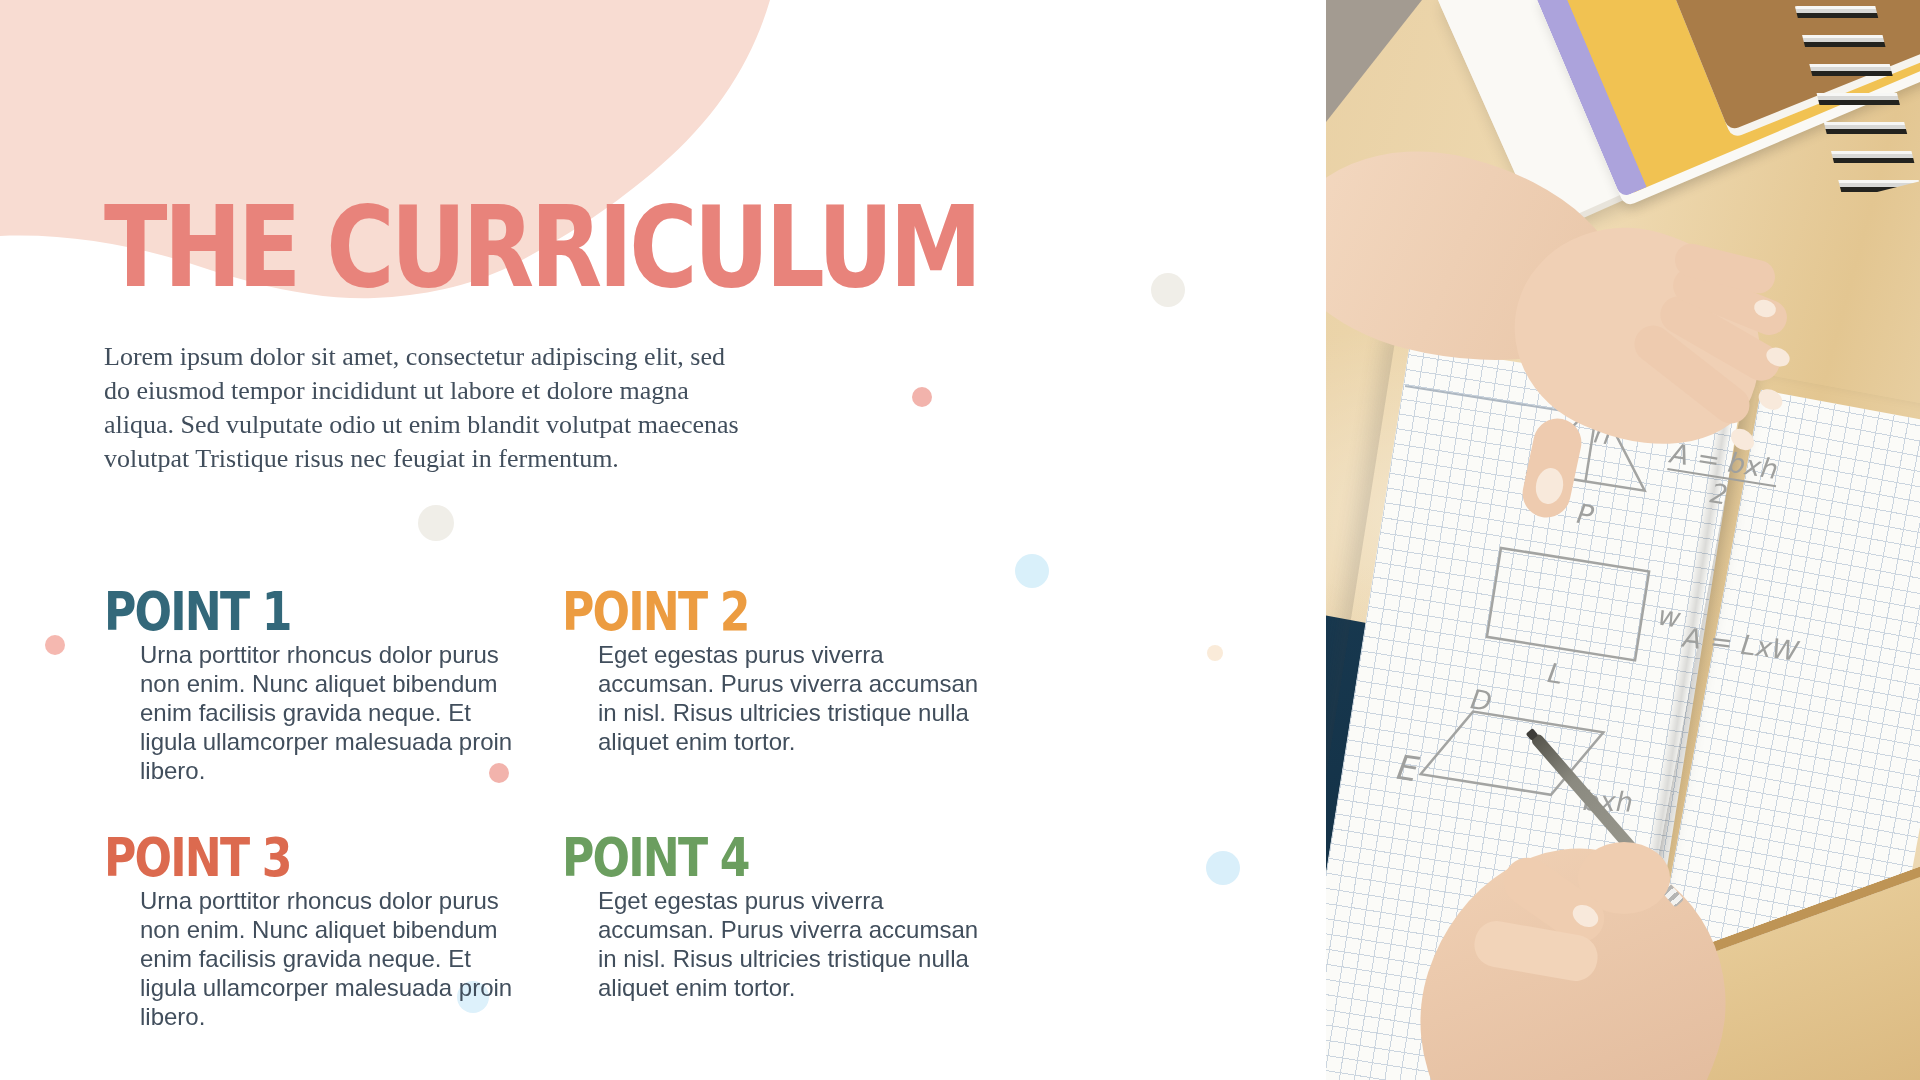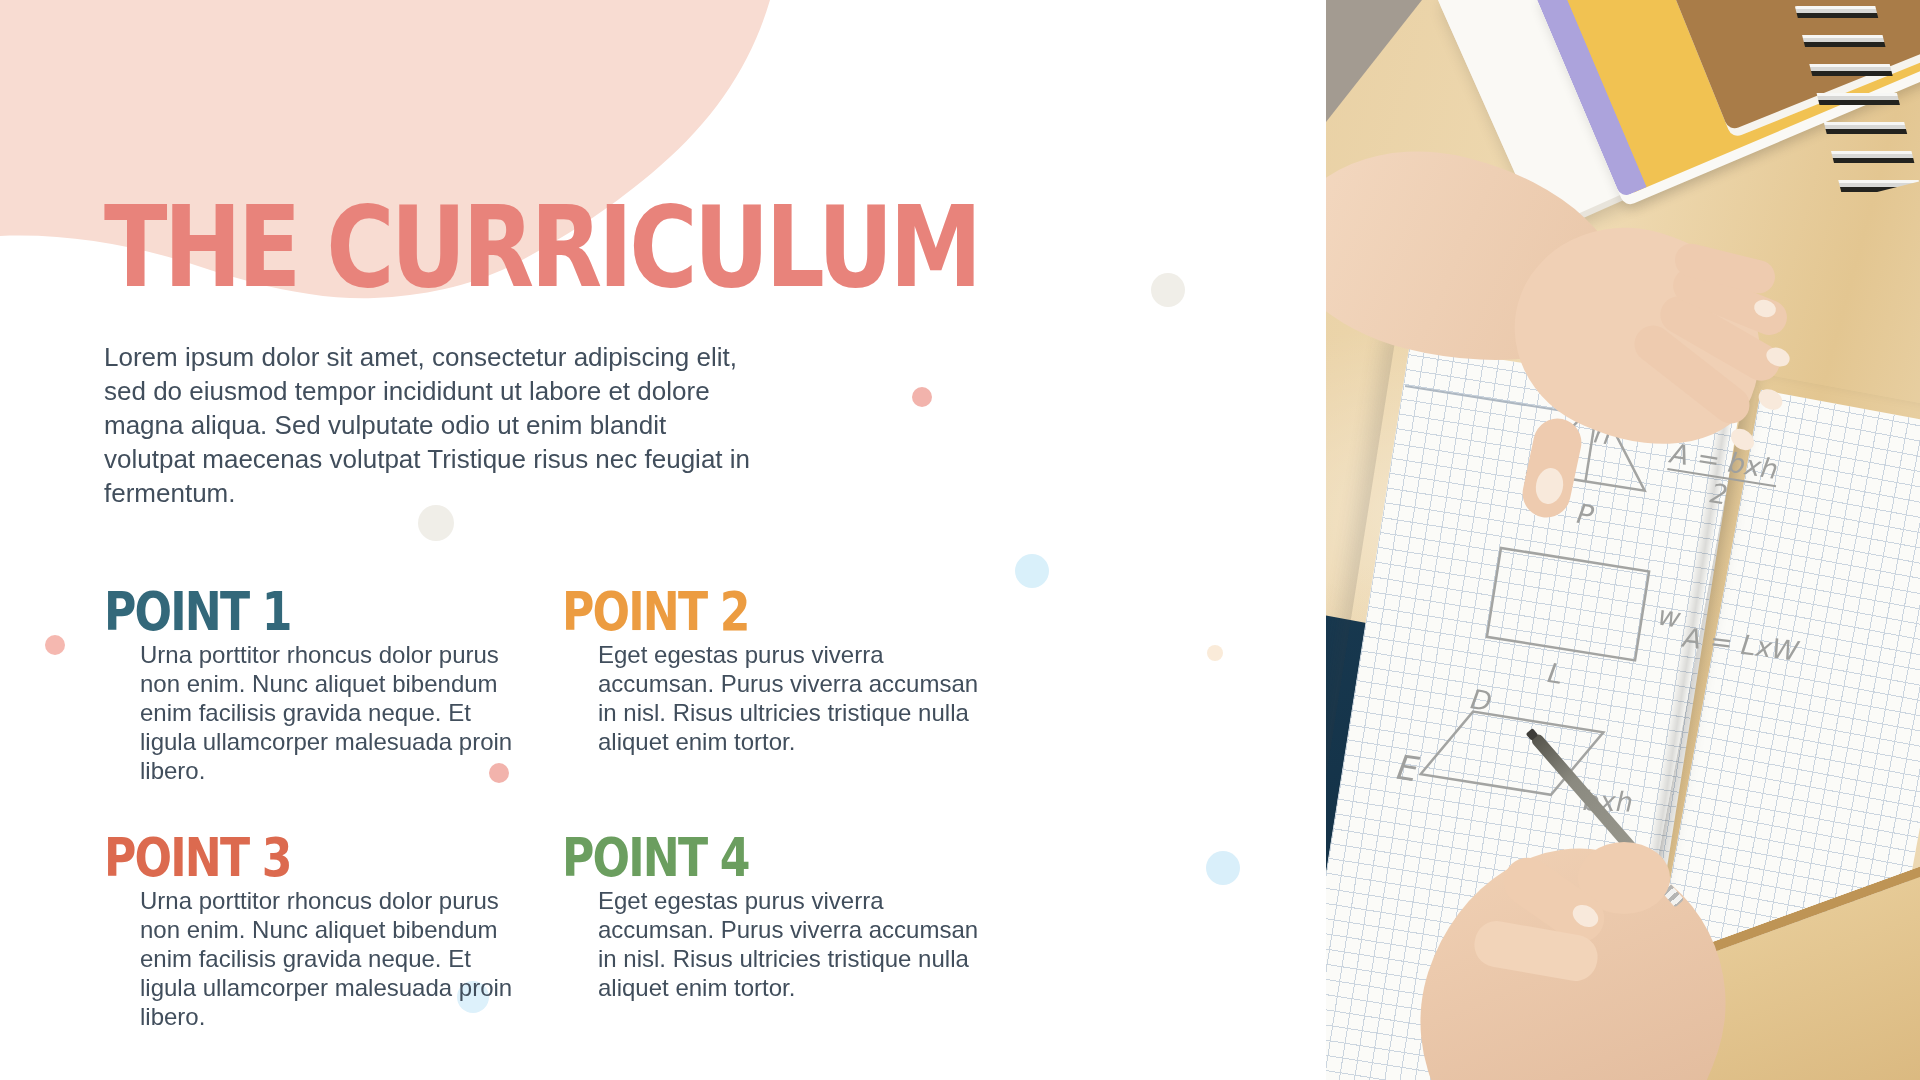--- a/index.html
+++ b/index.html
@@ -7,21 +7,21 @@
          font-family:"Liberation Sans",sans-serif;}
   
   .blob{position:absolute;left:0;top:0;z-index:1;}
   
   .title{position:absolute;left:104px;top:116px;z-index:3;
          font-family:"DejaVu Sans",sans-serif;font-weight:800;font-size:98px;
          letter-spacing:-4px;white-space:nowrap;
          transform:scale(.95,1.14);transform-origin:left top;}
   
   .intro{position:absolute;left:104px;top:314px;width:652px;z-index:3;
-         font-size:26px;line-height:34px;color:#414E5C;}
+         font-size:26px;line-height:34px;color:#414E5C;font-family:Liberation Serif, serif;}
   
   .ph{position:absolute;z-index:3;font-family:"DejaVu Sans",sans-serif;font-weight:800;
       font-size:48px;letter-spacing:-2px;white-space:nowrap;
       transform:scale(.92,1.1);transform-origin:left top;}
   .pb{position:absolute;z-index:3;width:392px;font-size:24px;line-height:29px;color:#414E5C;margin-left:36px;}
   .p1h{left:104px;top:540px}.p2h{left:562px;top:540px}
   .p1b{left:104px;top:616px}.p2b{left:562px;top:616px}
   .p3h{left:104px;top:786px}.p4h{left:562px;top:786px}
   .p3b{left:104px;top:862px}.p4b{left:562px;top:862px}
   

